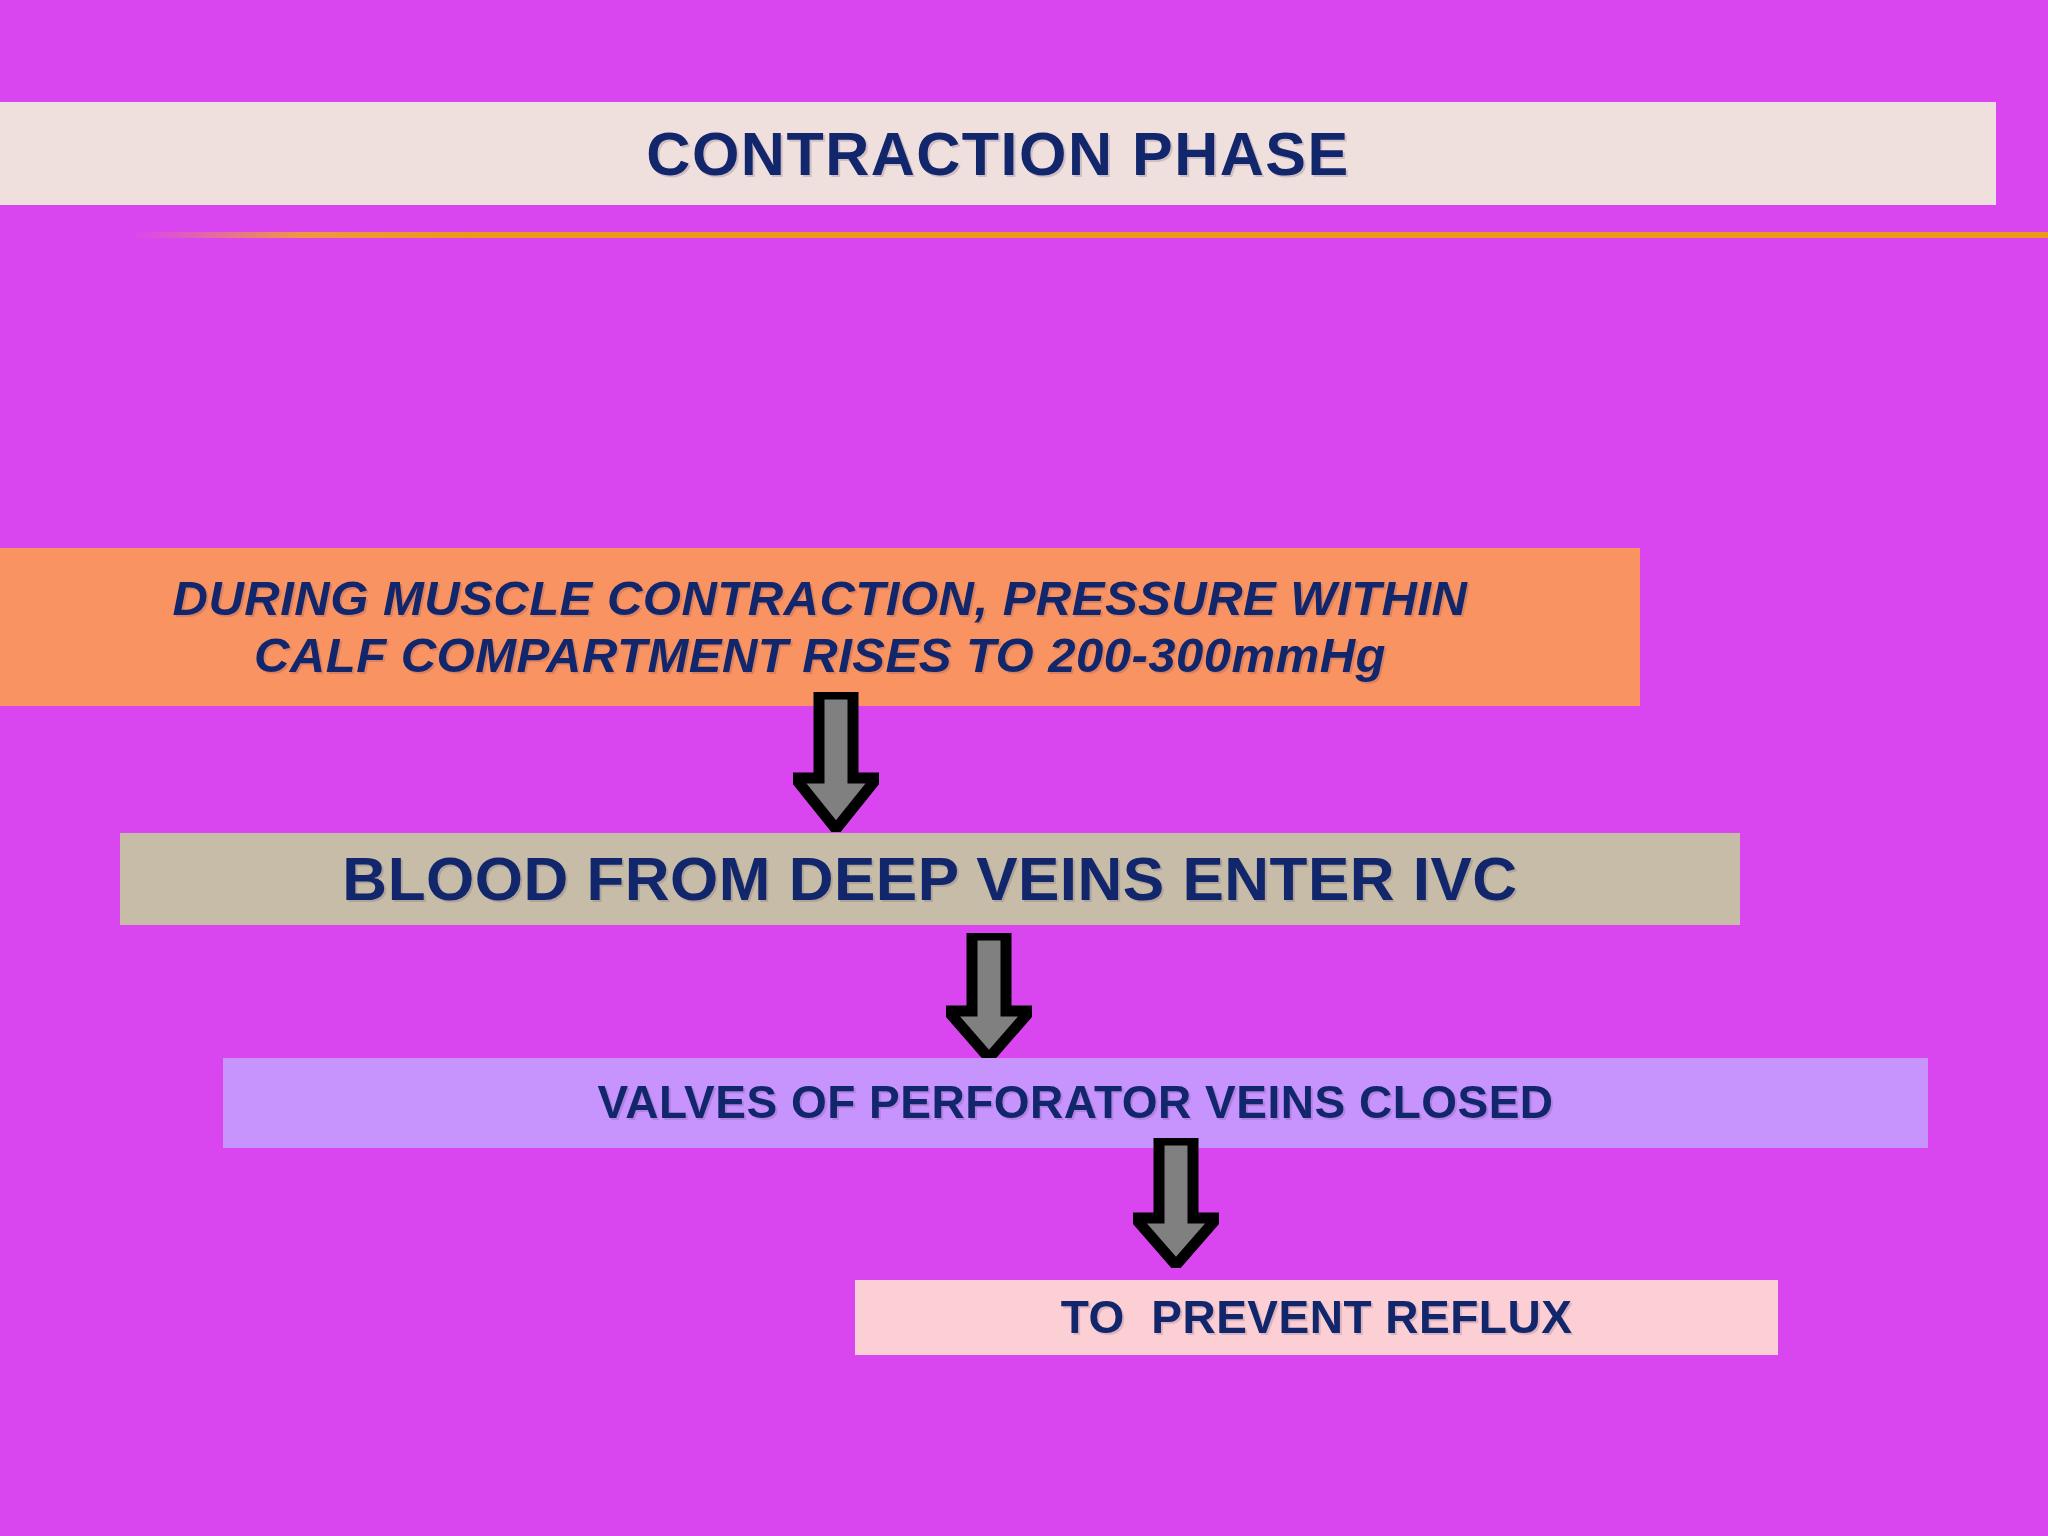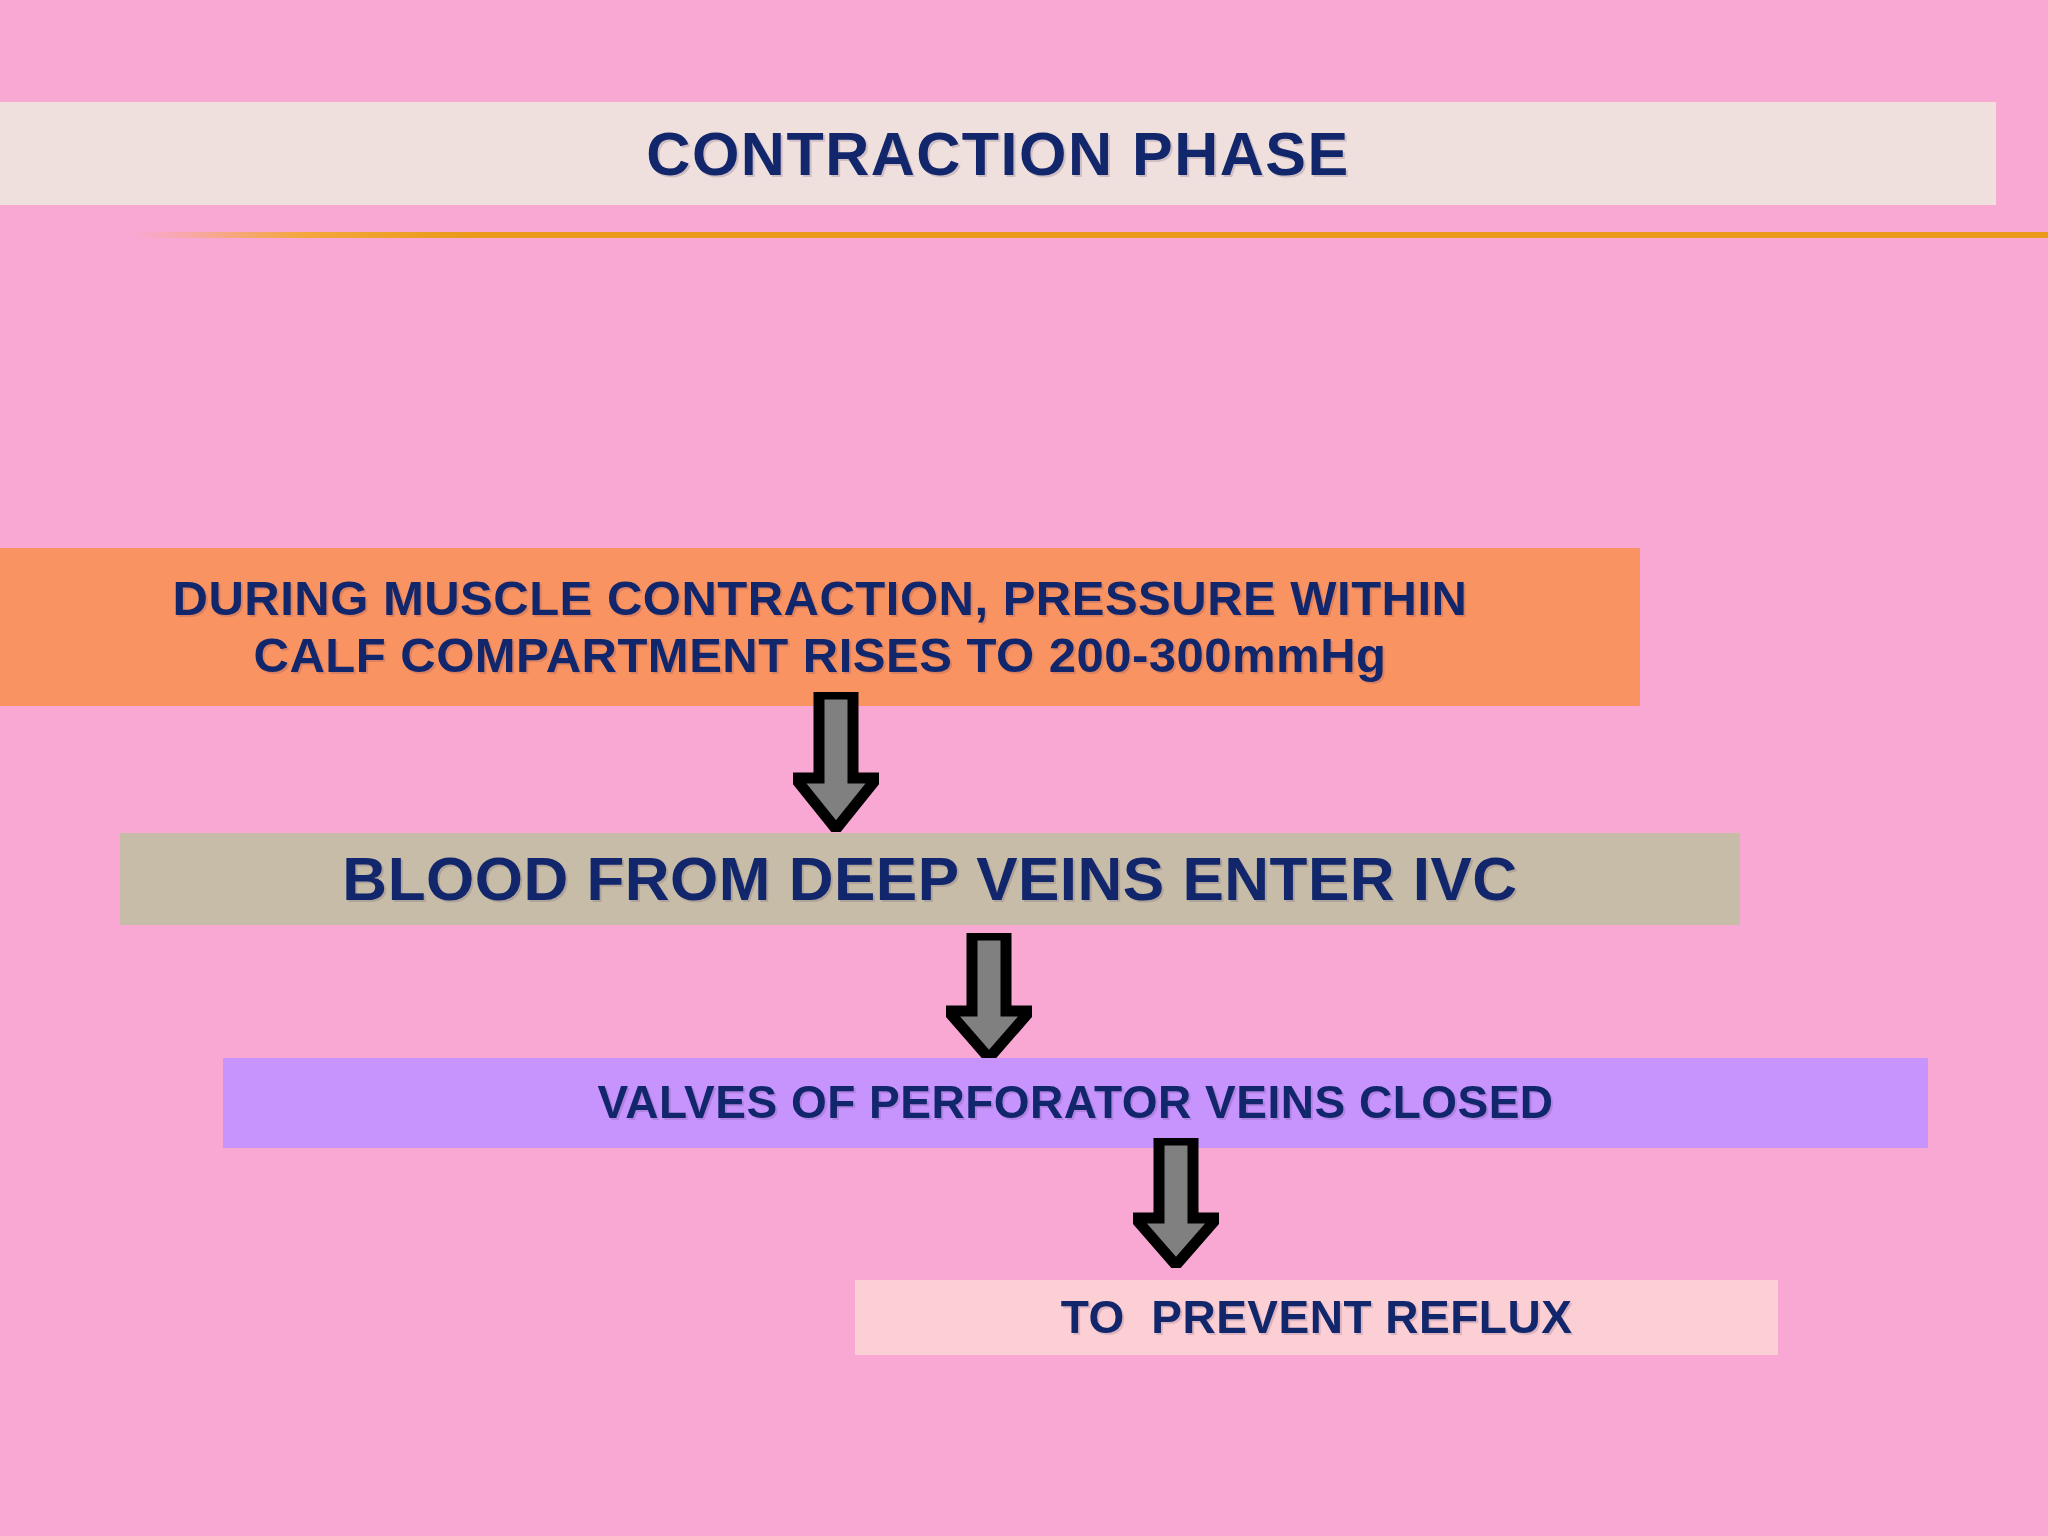--- a/index.html
+++ b/index.html
@@ -11,21 +11,21 @@
     width: 2048px;
     height: 1536px;
     background: #F8ECC8;
     font-family: "Liberation Sans", sans-serif;
     overflow: hidden;
   }
   #slide {
     position: relative;
     width: 2048px;
     height: 1536px;
-    background: #f9a8d4;
+    background: #d946ef;
     overflow: hidden;
   }
 
   
   #title-banner {
     position: absolute;
     left: 0px;
     top: 102px;
     width: 1996px;
     height: 103px;
@@ -74,21 +74,21 @@
 
   #box-orange {
     left: 0px;
     top: 548px;
     width: 1640px;
     height: 158px;
     background: #FA9362;
     font-size: 49px;
     letter-spacing: 0.5px;
   }
-  #box-orange .line { display: block; white-space: nowrap; }
+  #box-orange .line { display: block; white-space: nowrap; font-style: italic; }
 
   #box-gray {
     left: 120px;
     top: 833px;
     width: 1620px;
     height: 92px;
     background: #C6BCA8;
     font-size: 62px;
     letter-spacing: 0.5px;
   }

